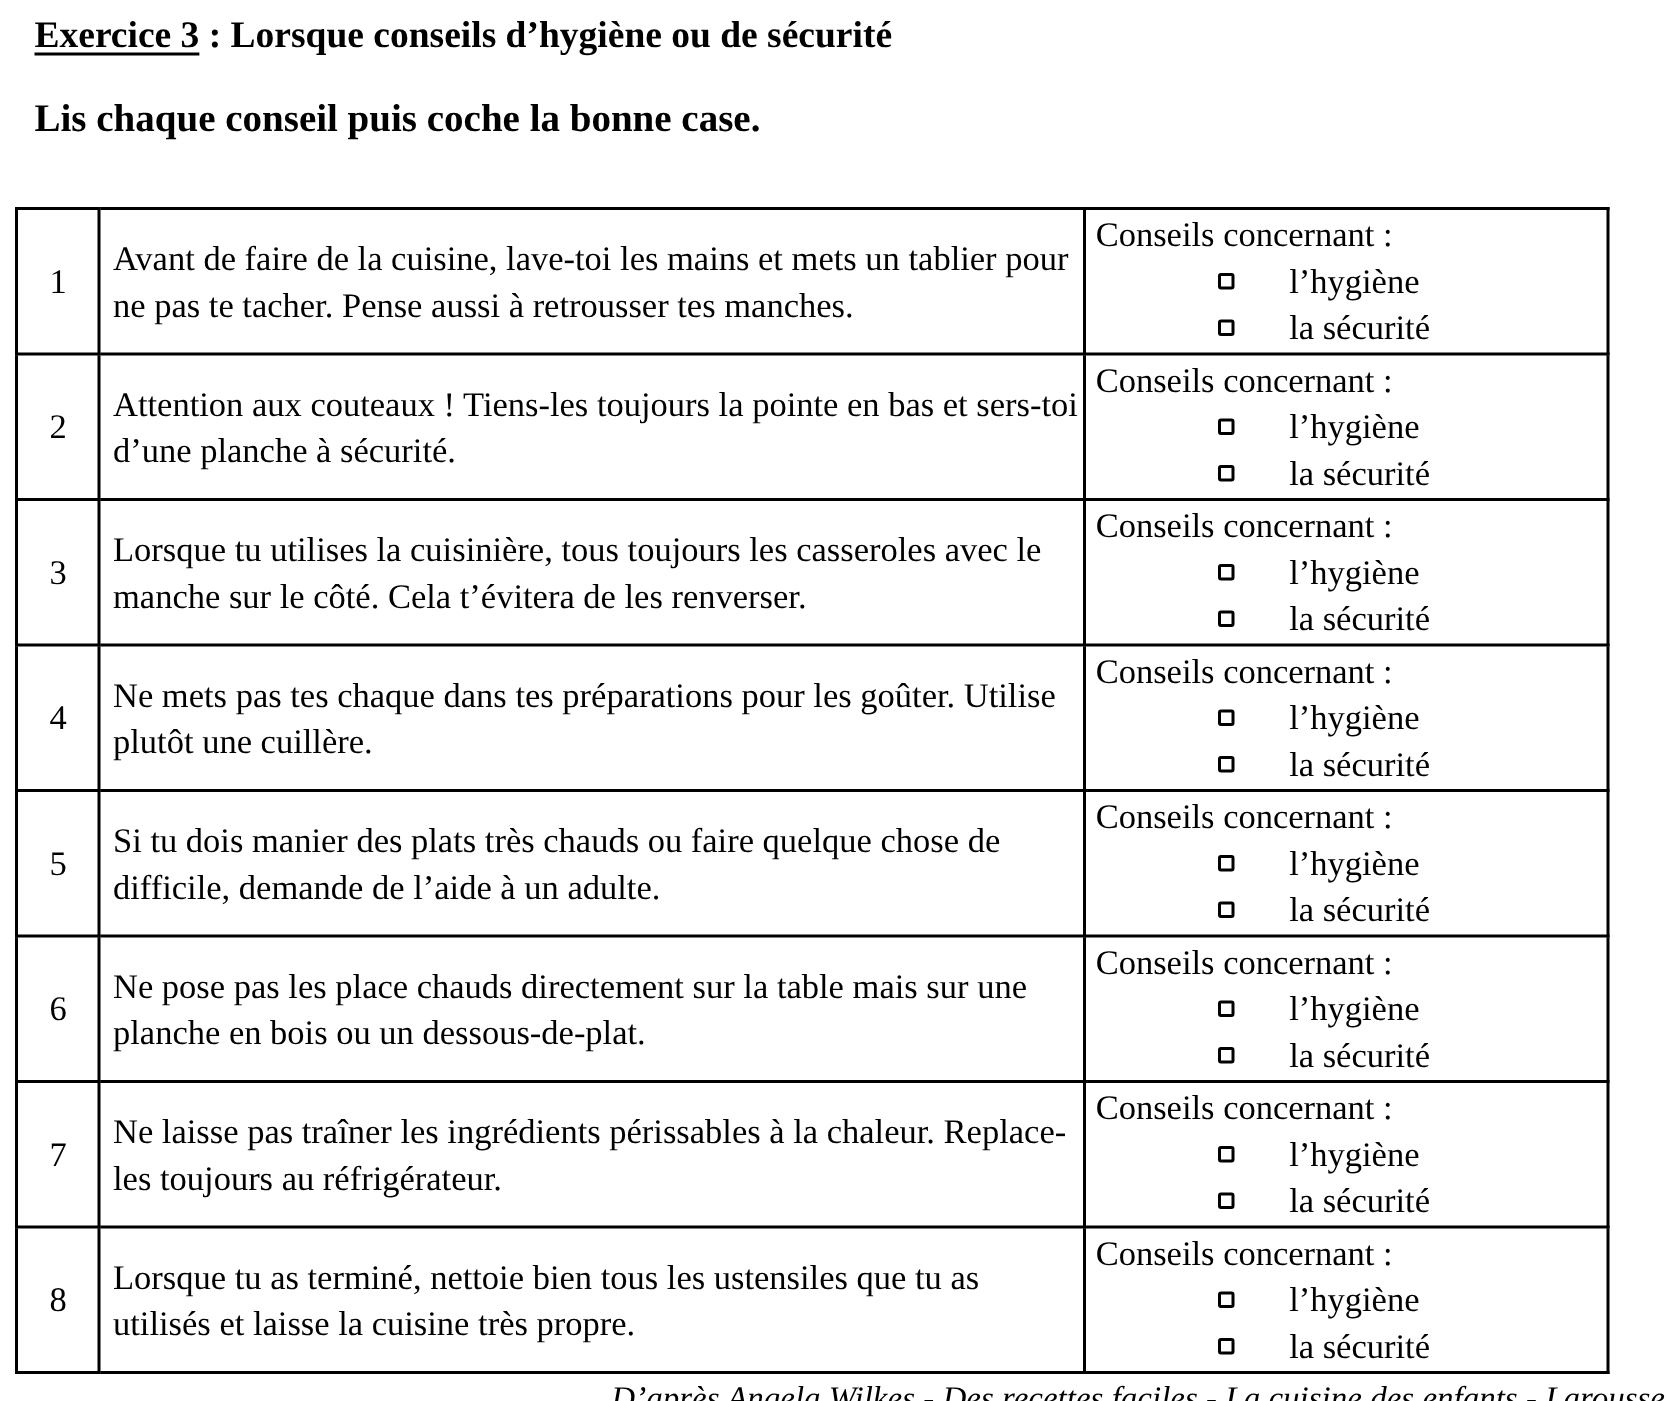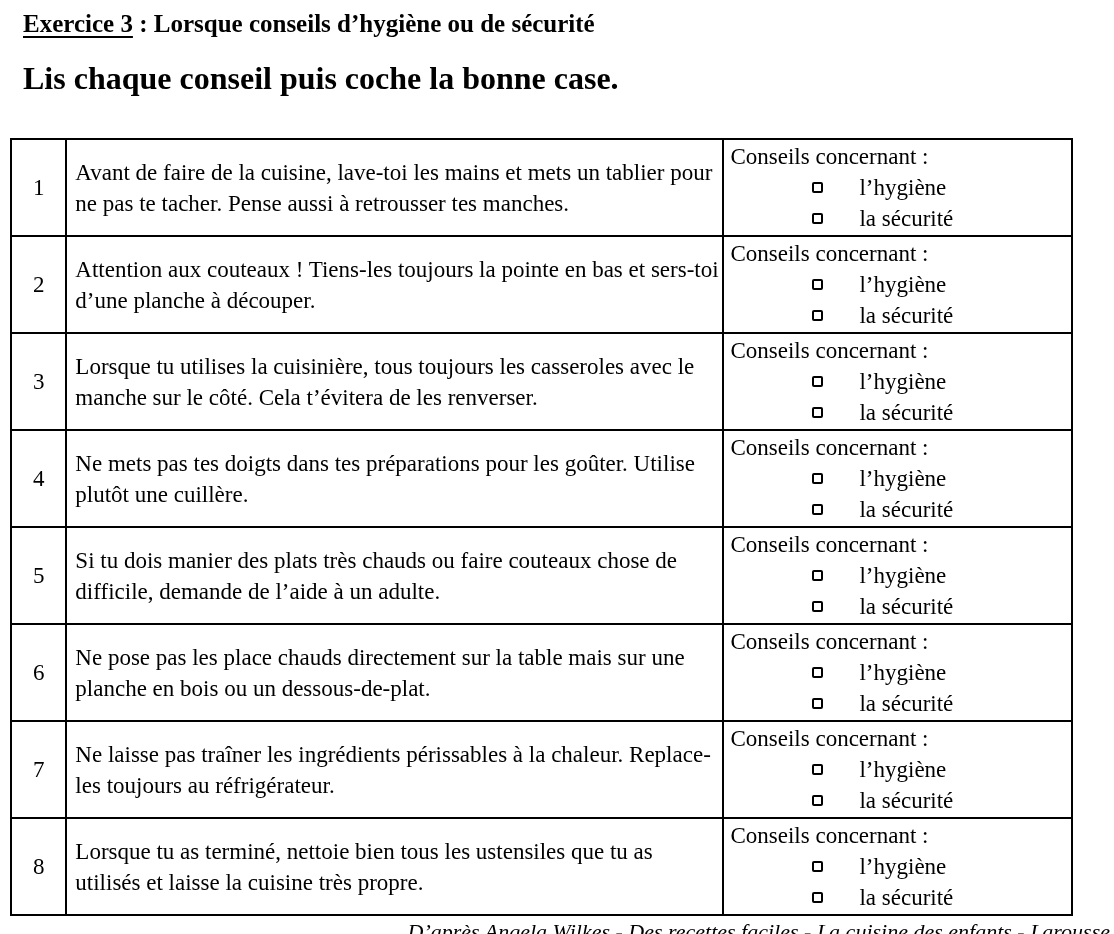--- a/index.html
+++ b/index.html
@@ -18,21 +18,21 @@
     line-height: 31px;
   }
   .title .u {
     text-decoration: underline;
     text-decoration-thickness: 2px;
     text-underline-offset: 4px;
     margin-top: 24px;
   }
   .instruction {
     margin: 24px 0 0 23px;
-    font-size: 32px;
+    font-size: 26px;
     font-weight: bold;
     line-height: 31px;
   }
 
   table.worksheet {
     border-collapse: collapse;
     margin: 44px 0 0 10px;
     table-layout: fixed;
     width: 1063px;
   }
@@ -103,21 +103,21 @@
           <span class="opt-label">l’hygiène</span>
         </div>
         <div class="opt">
           <span class="box"></span>
           <span class="opt-label">la sécurité</span>
         </div>
       </td>
     </tr>
     <tr class="row">
       <td class="num">2</td>
-      <td class="advice">Attention aux couteaux ! Tiens-les toujours la pointe en bas et sers-toi d’une planche à découper.</td>
+      <td class="advice">Attention aux couteaux ! Tiens-les toujours la pointe en bas et sers-toi d’une planche à sécurité.</td>
       <td class="conseils">
         <div class="c-header">Conseils concernant :</div>
         <div class="opt">
           <span class="box"></span>
           <span class="opt-label">l’hygiène</span>
         </div>
         <div class="opt">
           <span class="box"></span>
           <span class="opt-label">la sécurité</span>
         </div>
@@ -133,36 +133,36 @@
           <span class="opt-label">l’hygiène</span>
         </div>
         <div class="opt">
           <span class="box"></span>
           <span class="opt-label">la sécurité</span>
         </div>
       </td>
     </tr>
     <tr class="row">
       <td class="num">4</td>
-      <td class="advice">Ne mets pas tes doigts dans tes préparations pour les goûter. Utilise plutôt une cuillère.</td>
+      <td class="advice">Ne mets pas tes chaque dans tes préparations pour les goûter. Utilise plutôt une cuillère.</td>
       <td class="conseils">
         <div class="c-header">Conseils concernant :</div>
         <div class="opt">
           <span class="box"></span>
           <span class="opt-label">l’hygiène</span>
         </div>
         <div class="opt">
           <span class="box"></span>
           <span class="opt-label">la sécurité</span>
         </div>
       </td>
     </tr>
     <tr class="row">
       <td class="num">5</td>
-      <td class="advice">Si tu dois manier des plats très chauds ou faire couteaux chose de difficile, demande de l’aide à un adulte.</td>
+      <td class="advice">Si tu dois manier des plats très chauds ou faire quelque chose de difficile, demande de l’aide à un adulte.</td>
       <td class="conseils">
         <div class="c-header">Conseils concernant :</div>
         <div class="opt">
           <span class="box"></span>
           <span class="opt-label">l’hygiène</span>
         </div>
         <div class="opt">
           <span class="box"></span>
           <span class="opt-label">la sécurité</span>
         </div>

